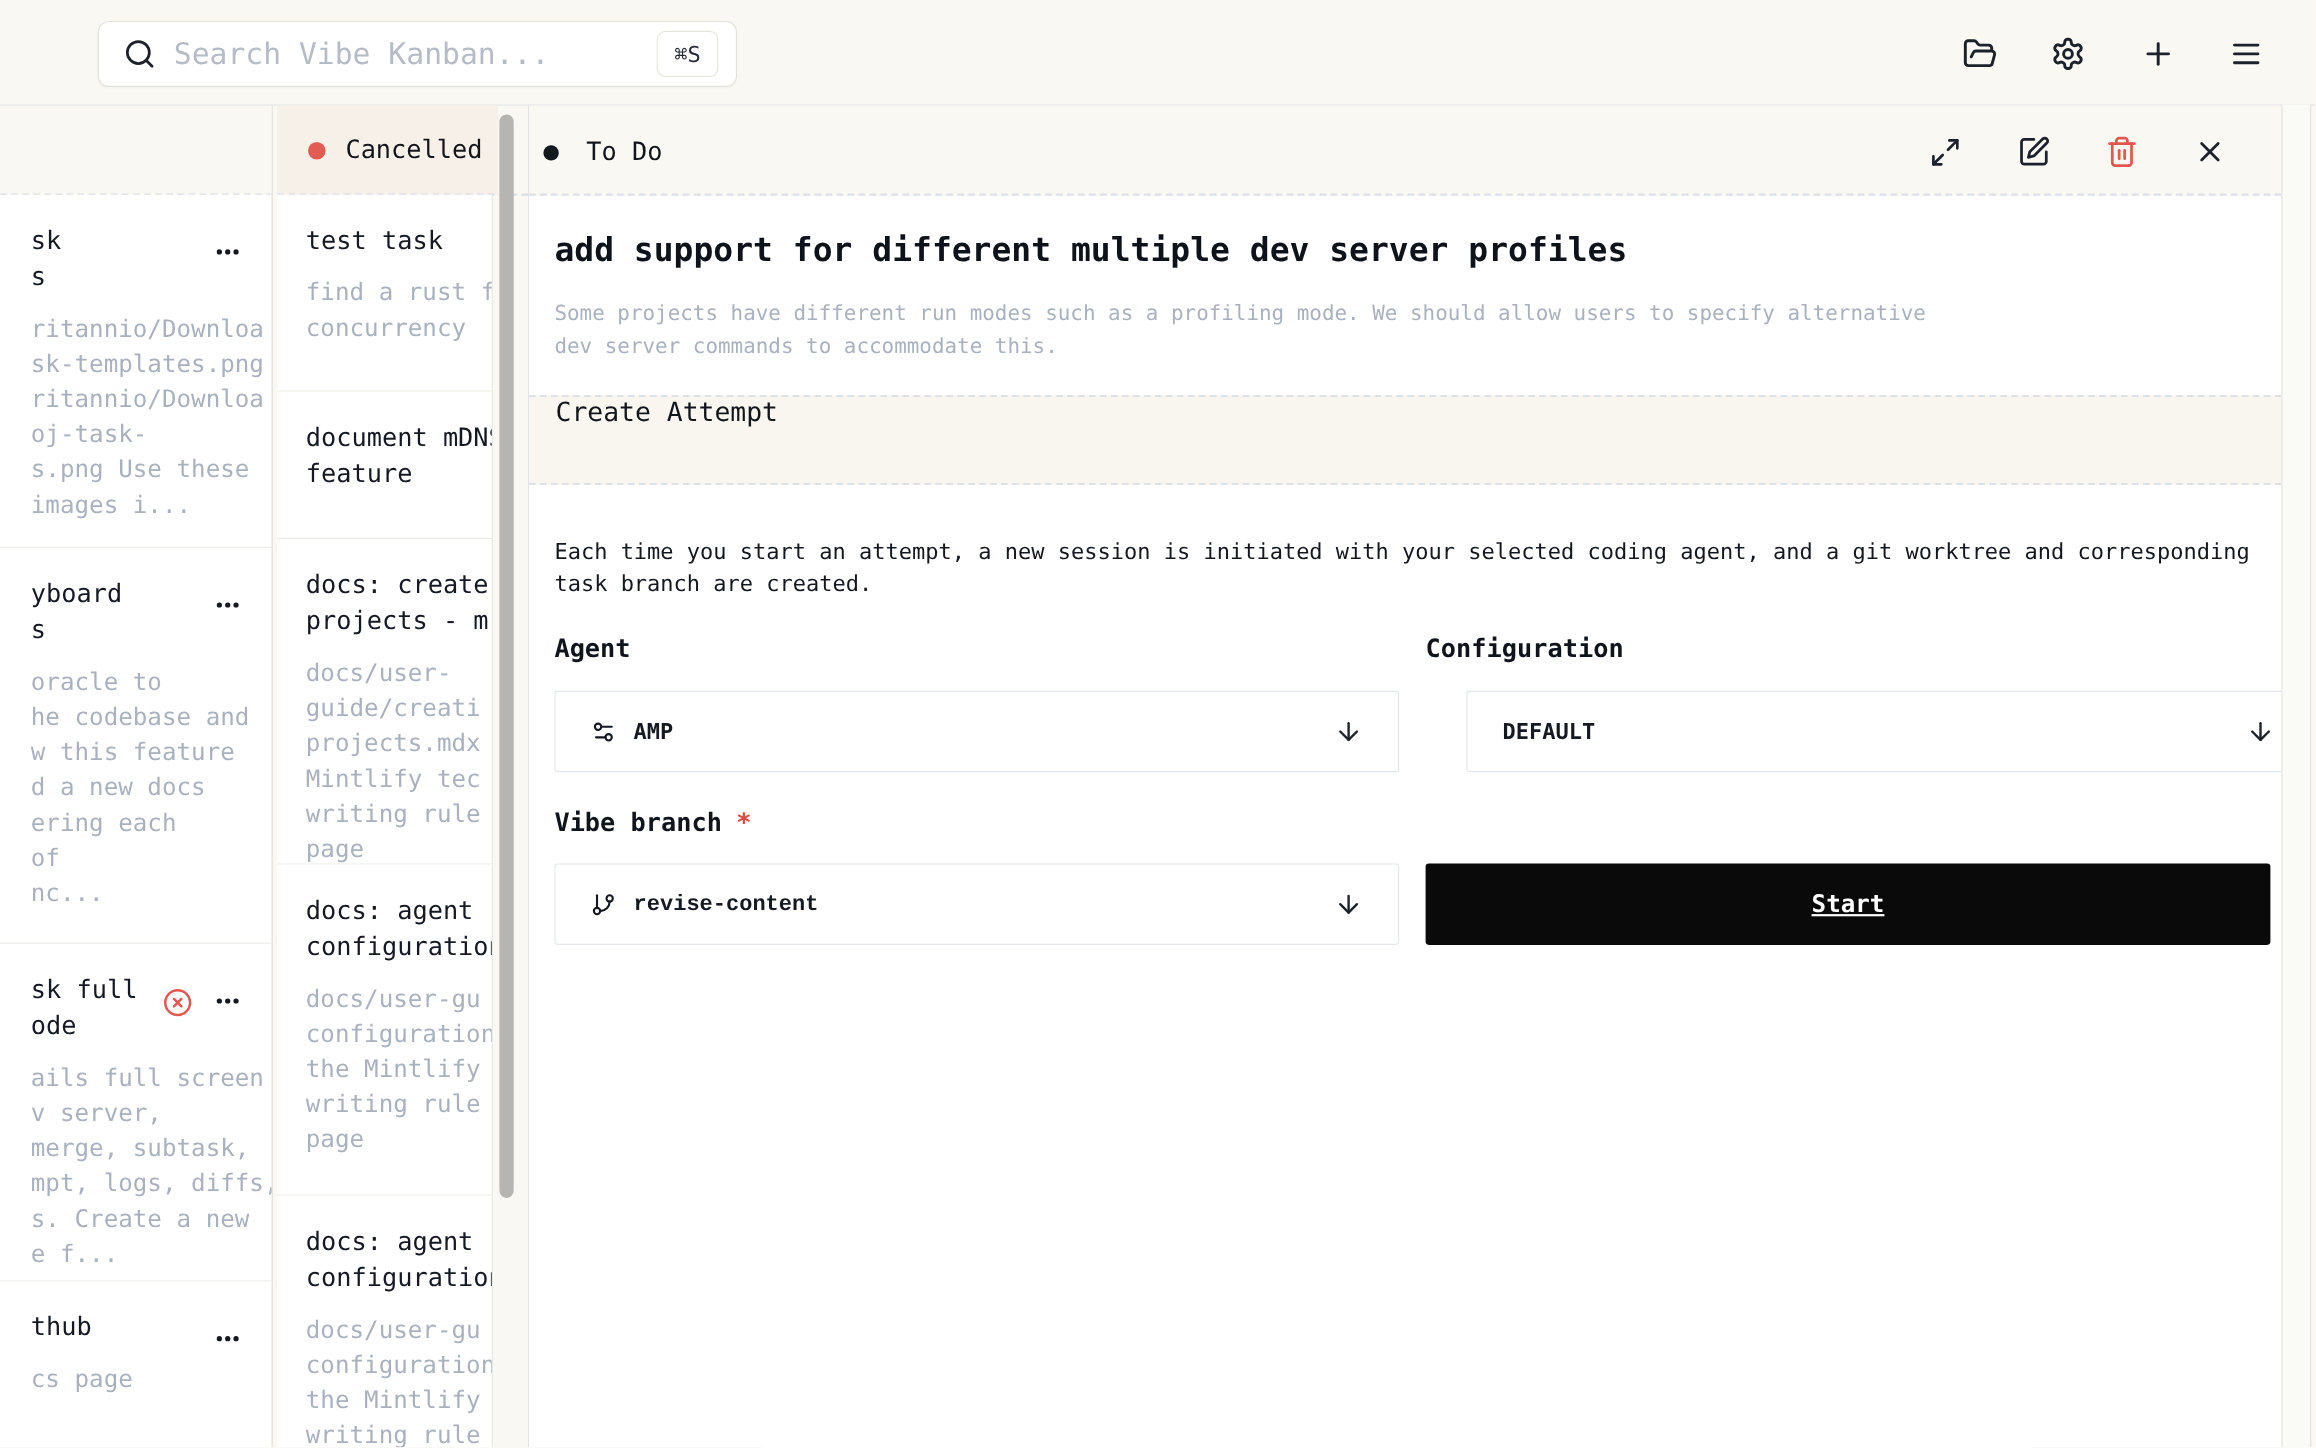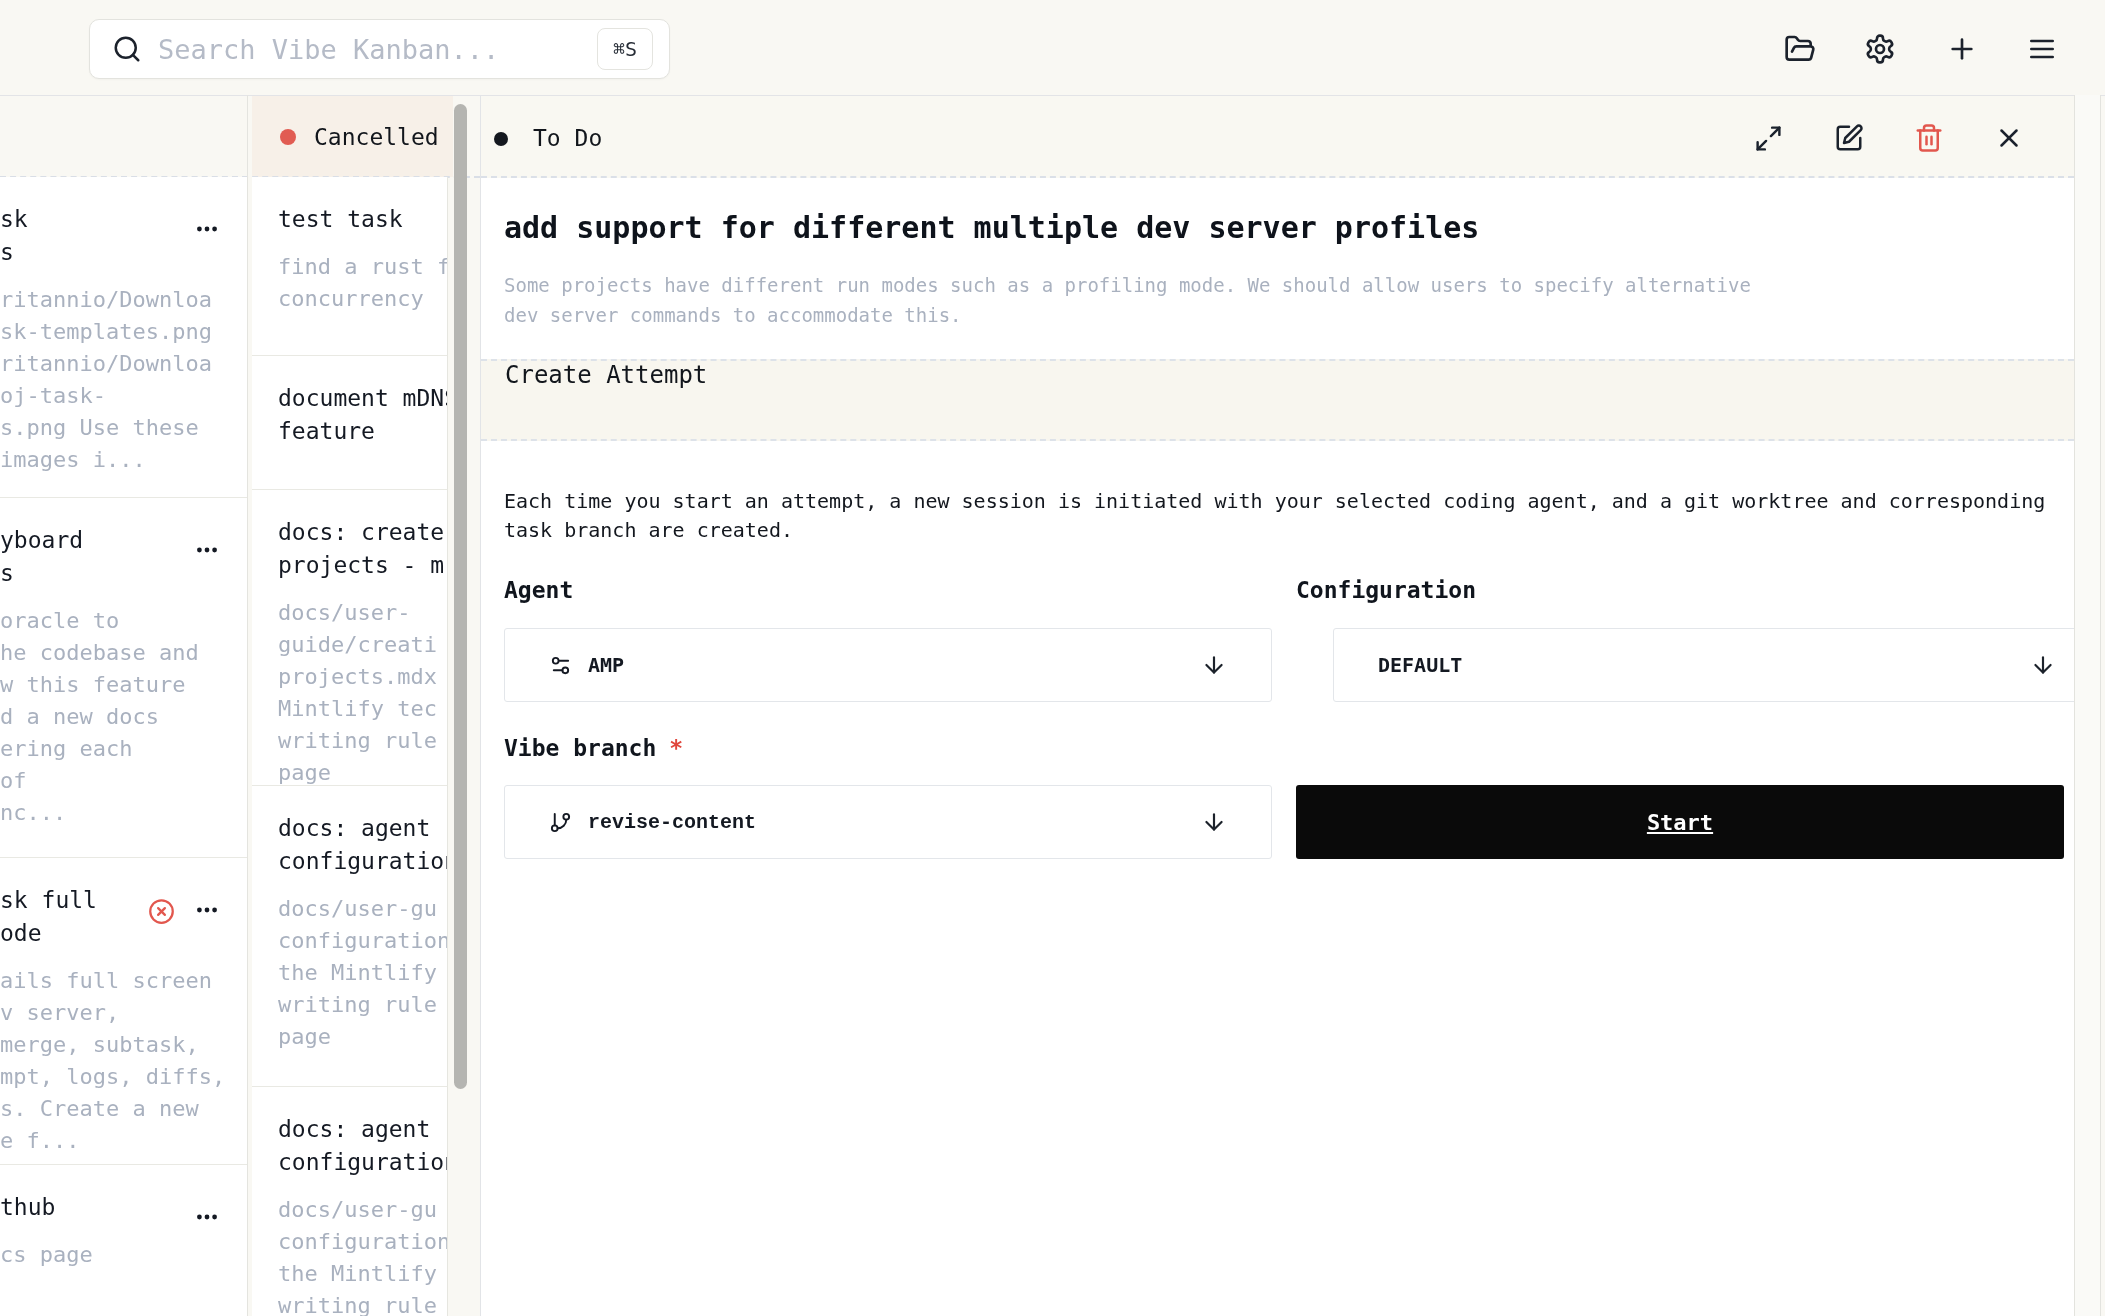--- a/index.html
+++ b/index.html
@@ -23,21 +23,21 @@
 
   
   .board-topline{position:absolute;left:0;top:95px;width:2105px;height:1px;background:#e3e4e7;}
   .vline{position:absolute;top:95px;height:1221px;width:1px;background:#e4e4df;}
   .board-dashed{position:absolute;left:0;top:176px;width:480px;border-top:2px dashed #d9dee6;}
   .cancel-head{position:absolute;left:252px;top:96px;width:201px;height:81px;background:#f7f0e8;
                display:flex;align-items:center;}
   .dot{border-radius:50%;}
   .col-scroll{position:absolute;left:454px;top:104px;width:13px;height:985px;border-radius:7px;background:#b5b5b1;}
 
-  .card{position:absolute;background:#fff;border-bottom:1px solid #e9e9e3;overflow:hidden;box-sizing:border-box;}
+  .card{position:absolute;background:#fff;border-bottom:1px solid #e9e9e3;overflow:hidden;box-sizing:border-box;padding-left:28px;}
   .lcard{left:0;width:248px;padding-top:26px;border-right:1px solid #e4e4df;}
   .mcard{left:252px;width:196px;padding-top:26px;padding-left:26px;border-right:1px solid #e6e6e0;}
   .card .t{font-size:23px;line-height:33px;font-weight:500;color:#141923;}
   .card .d{margin-top:15px;font-size:22px;line-height:32px;color:#a9b1bf;}
   .card .t div,.card .d div{white-space:nowrap;overflow:hidden;}
   .cmenu{position:absolute;right:26px;top:38px;width:28px;height:28px;display:flex;align-items:center;
          justify-content:center;color:#141923;cursor:pointer;}
   .ccancel{position:absolute;right:72px;top:39px;width:28px;height:28px;display:flex;align-items:center;
            justify-content:center;color:#e2574e;}
 
@@ -54,21 +54,21 @@
   .p-desc{position:absolute;left:504px;top:270px;font-size:19px;line-height:30px;color:#a9b1bf;}
   .p-desc div{white-space:nowrap;}
   .p-band{position:absolute;left:481px;top:359px;width:1593px;height:78px;background:#f8f6ef;
           border-top:2px dashed #dde2e9;border-bottom:2px dashed #dde2e9;display:flex;}
   .p-band .hd{margin-left:24px;font-size:24px;font-weight:500;color:#12161c;}
   .p-info{position:absolute;left:504px;top:487px;font-size:20px;line-height:29px;color:#13171e;}
   .p-info div{white-space:nowrap;}
   .flabel{position:absolute;font-size:23px;font-weight:700;color:#10151d;display:flex;}
   .req{color:#e0473d;margin-left:13px;}
   .dd{position:absolute;width:768px;height:74px;background:#fff;border:1px solid #e3e6ea;border-radius:3px;
-      box-sizing:border-box;display:flex;align-items:center;padding:0 44px;gap:16px;cursor:pointer;}
+      box-sizing:border-box;display:flex;align-items:center;padding:0 32px;gap:16px;cursor:pointer;}
   .dd .val{font-size:20px;font-weight:600;color:#141922;}
   .dd .arrow{margin-left:auto;color:#1c222b;}
   .startbtn{position:absolute;left:1296px;top:785px;width:768px;height:74px;background:#0a0a0a;border-radius:3px;
             display:flex;align-items:center;justify-content:center;color:#fff;font-size:22px;font-weight:600;
             cursor:pointer;text-decoration:underline;}
   .gutter{position:absolute;left:2074px;top:95px;width:25px;height:1221px;background:#fafaf7;
           border-left:1px solid #e3e3de;border-right:1px solid #e3e3de;}
 </style>
 </head>
 <body>

